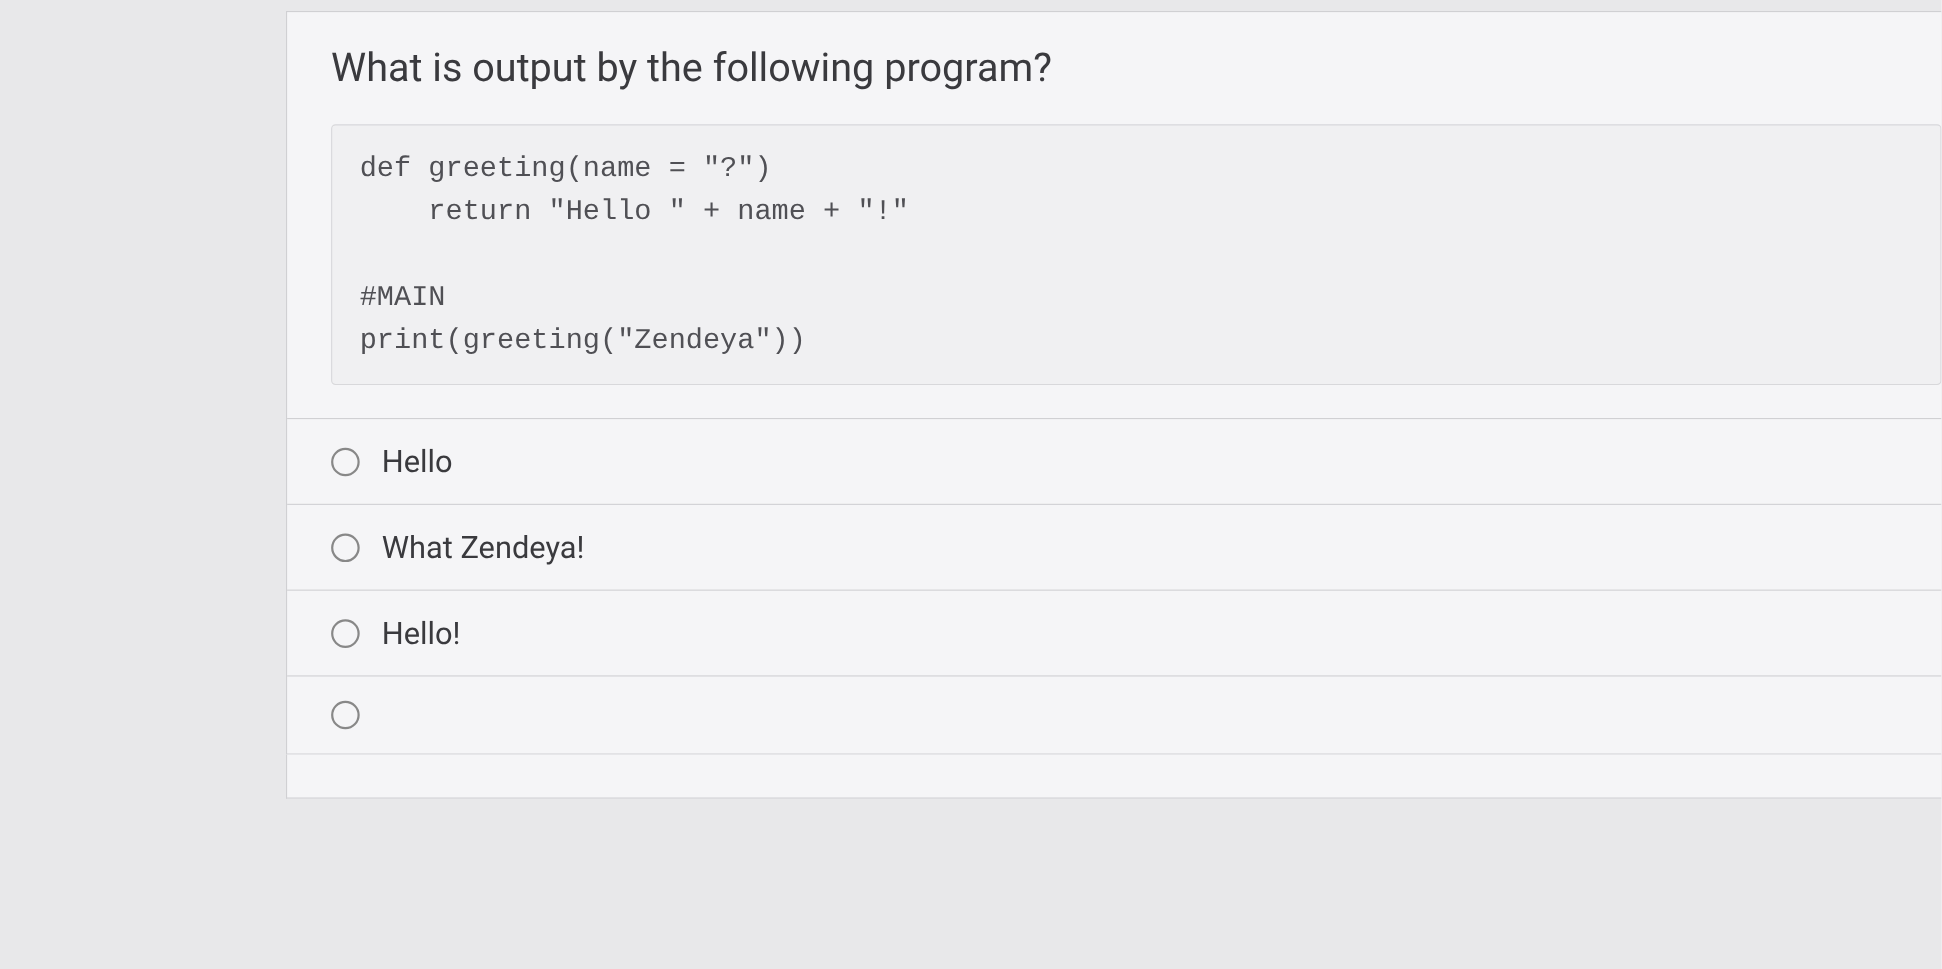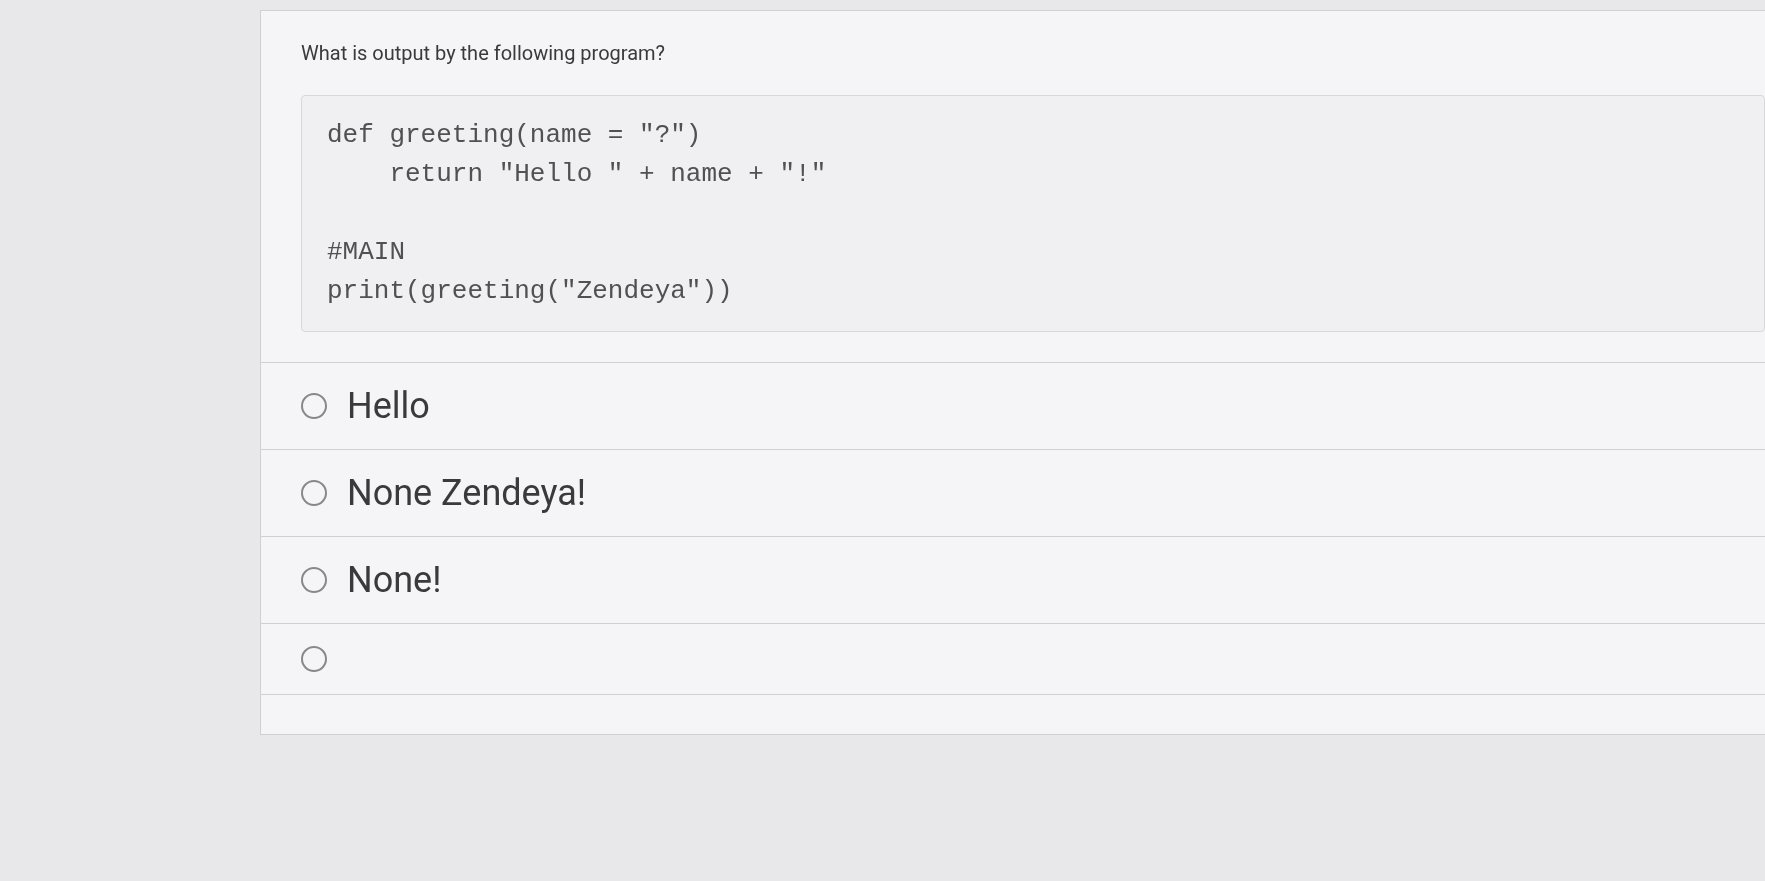--- a/index.html
+++ b/index.html
@@ -15,21 +15,21 @@
     }
     .question-container {
       background: #f5f5f7;
       margin-left: 260px;
       margin-right: 0;
       margin-top: 10px;
       border: 1px solid #d0d0d3;
       border-right: none;
     }
     .question-text {
-      font-size: 20px;
+      font-size: 36px;
       color: #3a3a3e;
       padding: 30px 52px 20px 40px;
       font-weight: 400;
     }
     .code-block {
       background: #f0f0f2;
       border: 1px solid #d8d8db;
       border-radius: 4px;
       margin: 10px 0 10px 40px;
       padding: 20px 25px;
@@ -42,21 +42,21 @@
     .answers-section {
       margin-top: 30px;
       border-top: 1px solid #d0d0d3;
     }
     .answer-option {
       display: flex;
       align-items: center;
       padding: 22px 40px;
       border-bottom: 1px solid #d0d0d3;
       cursor: pointer;
-      font-size: 36px;
+      font-size: 28px;
       color: #3a3a3e;
     }
     .answer-option:last-child {
       border-bottom: none;
     }
     .radio-circle {
       width: 26px;
       height: 26px;
       border: 2px solid #888;
       border-radius: 50%;
@@ -81,24 +81,24 @@
 
 #MAIN
 print(greeting("Zendeya"))</div>
   <div class="answers-section">
     <div class="answer-option">
       <span class="radio-circle"></span>
       <span>Hello</span>
     </div>
     <div class="answer-option">
       <span class="radio-circle"></span>
-      <span>None Zendeya!</span>
+      <span>What Zendeya!</span>
     </div>
     <div class="answer-option">
       <span class="radio-circle"></span>
-      <span>None!</span>
+      <span>Hello!</span>
     </div>
     <div class="answer-option">
       <span class="radio-circle"></span>
     </div>
   </div>
 </div>
 <div class="bottom-space"></div>
 
 </body></html>

